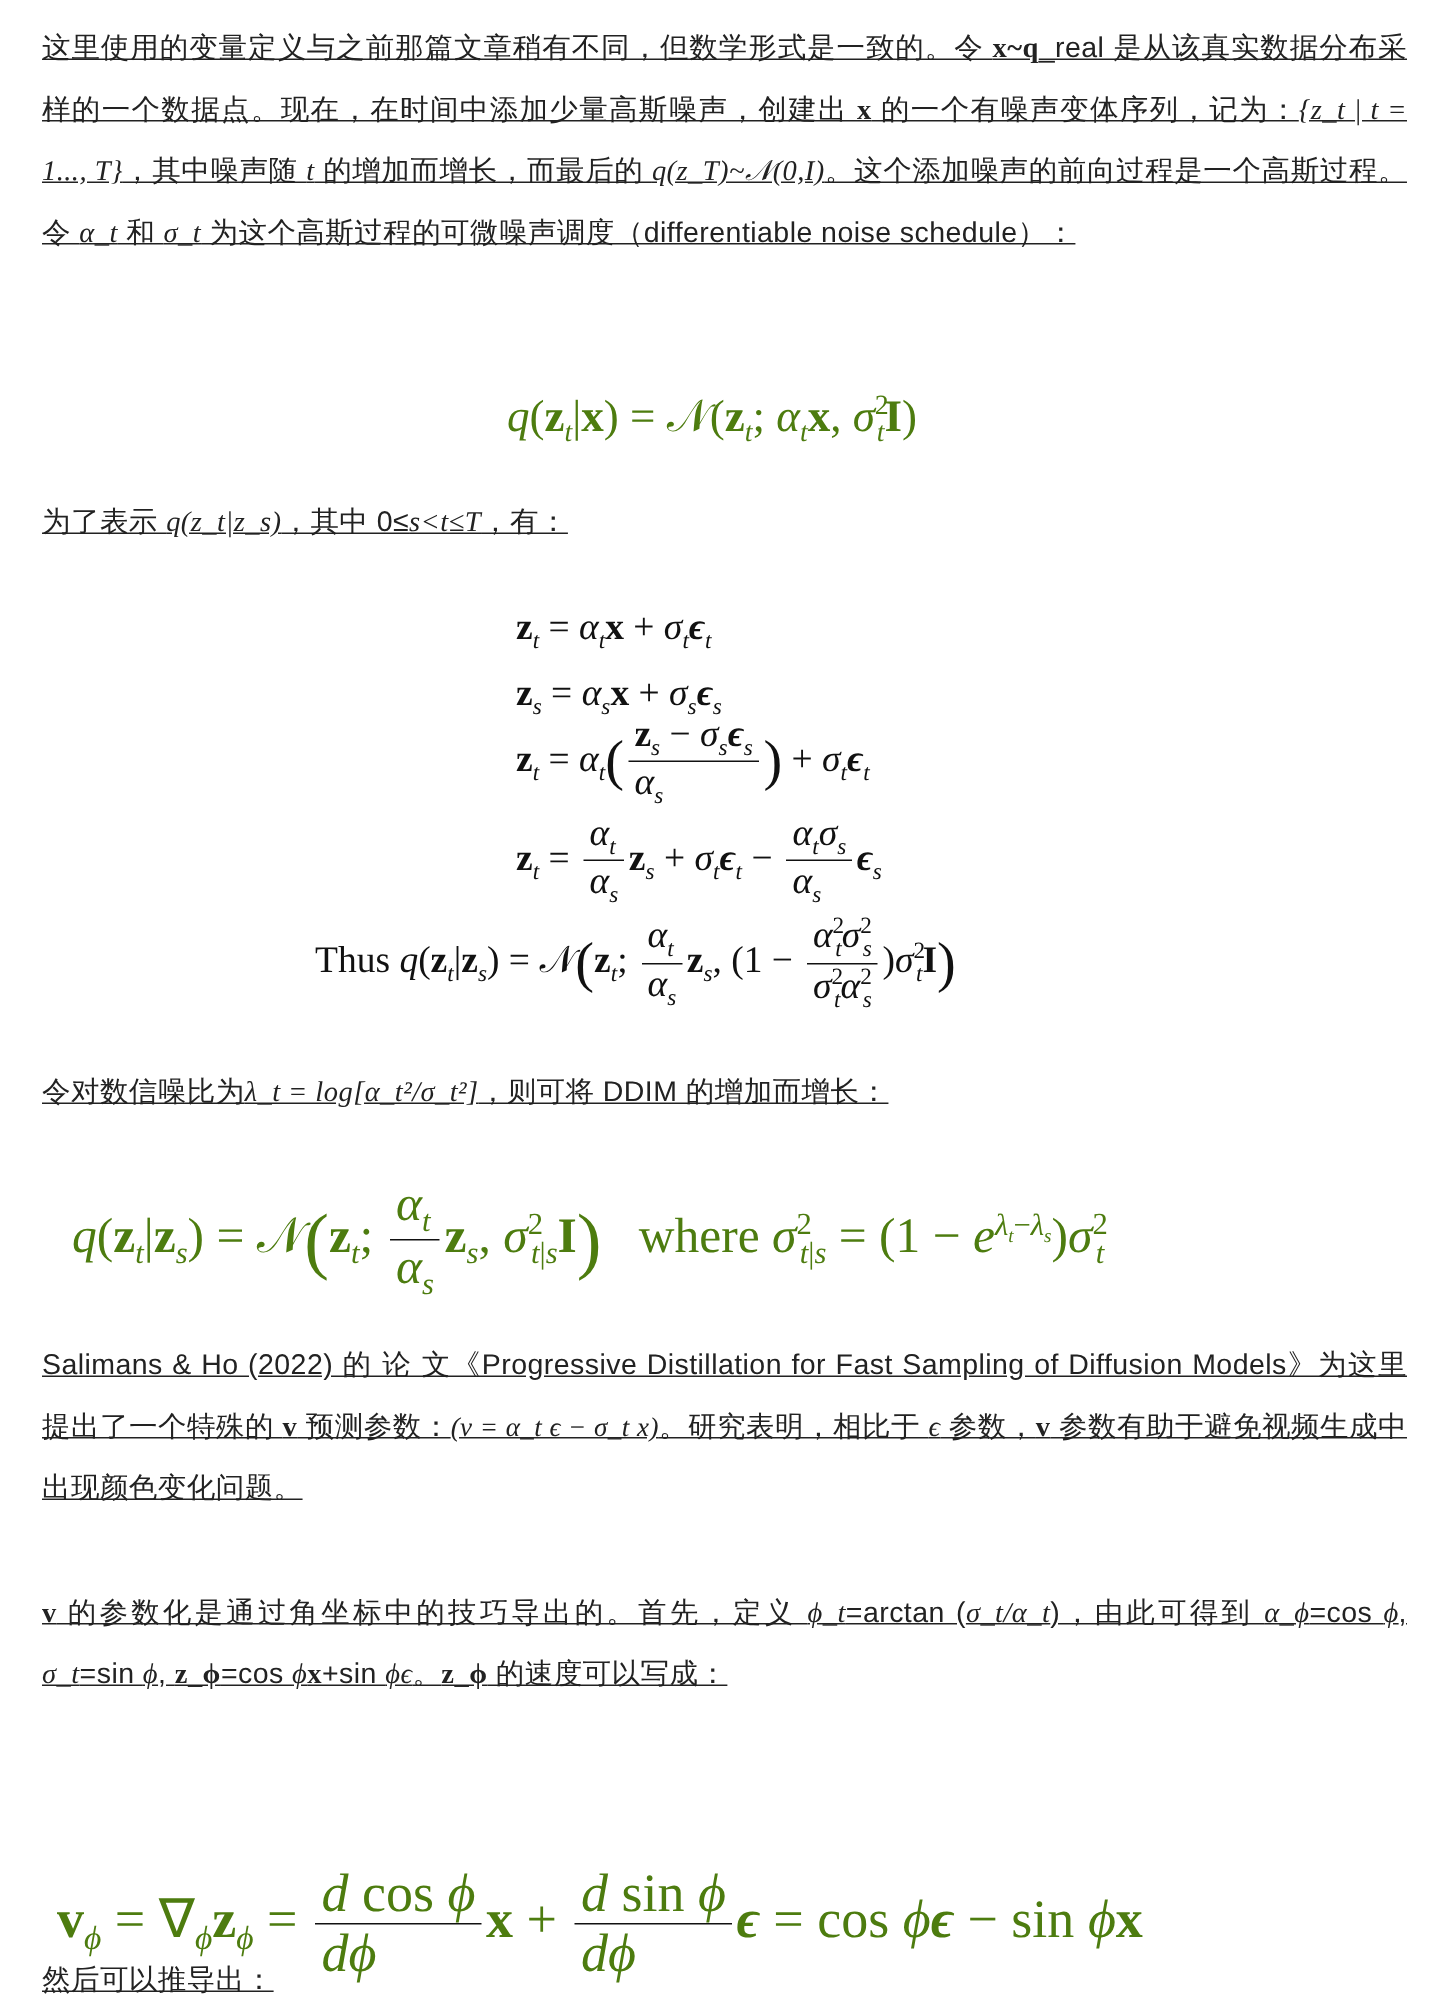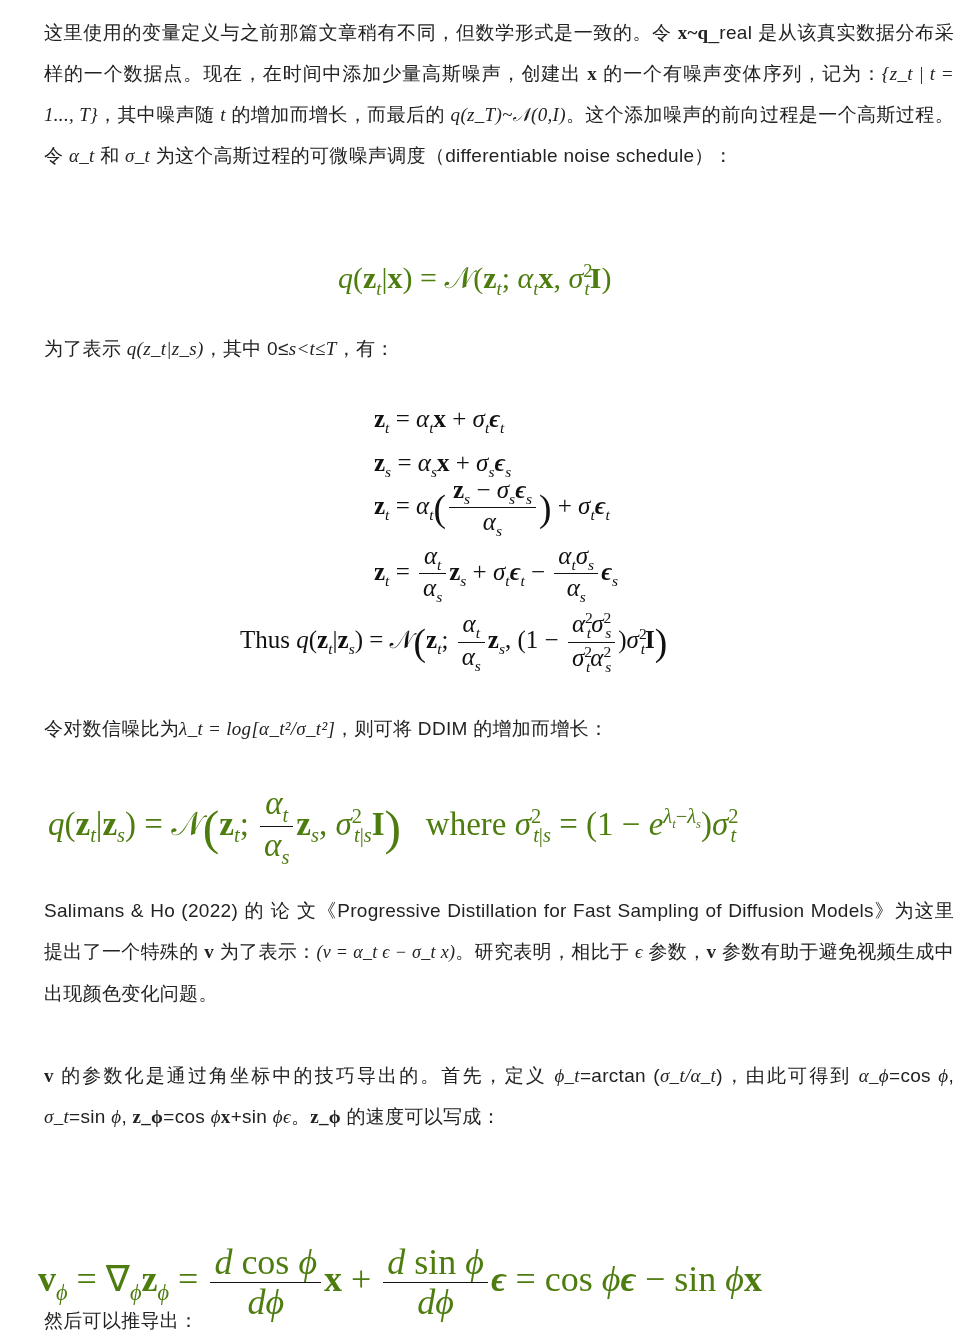--- a/index.html
+++ b/index.html
@@ -1,27 +1,27 @@
 <!DOCTYPE html>
 <html><head>
 <meta charset="utf-8">
 <style>
   html, body { margin: 0; padding: 0; background: #ffffff; }
   body { width: 960px; height: 1342px; overflow: hidden; position: relative;
          font-family: "Liberation Sans", "DejaVu Sans", sans-serif; color: #222; }
-  .para { position: absolute; left: 44px; width: 910px; font-size: 19px;
-          line-height: 41px; text-align: justify; letter-spacing: 0.3px; }
+  .para { position: absolute; left: 28px; width: 910px; font-size: 19px;
+          line-height: 41px; text-align: justify; letter-spacing: 0.3px; text-decoration: underline; }
   .m { font-family: "Liberation Serif", "DejaVu Serif", serif; font-style: italic; }
   .mb { font-family: "Liberation Serif", "DejaVu Serif", serif; font-weight: bold; }
   .eq { position: absolute; font-family: Liberation Serif, serif;
         color: #4d7c0f; white-space: nowrap; }
   .eq i { font-style: italic; }
   .eq b { font-weight: bold; font-style: normal; }
   .frac { display: inline-flex; flex-direction: column; vertical-align: middle;
-          text-align: center; margin: 0 3px; }
+          margin: 0 3px; }
   .frac .num { border-bottom: 1.6px solid #111; padding: 0 4px; line-height: 1.05; }
   .frac .den { padding: 0 4px; line-height: 1.1; }
   sub, sup { font-size: 0.62em; }
   .big { font-size: 1.5em; vertical-align: middle; font-style: normal; }
   .align-row { position: absolute; left: 0; white-space: nowrap; }
 </style>
 </head>
 <body>
 
 <div class="para" style="top:12px;">
@@ -29,21 +29,21 @@
 </div>
 
 <div class="eq" style="left:338px; top:260px; font-size:30px;">
   <i>q</i>(<b>z</b><sub><i>t</i></sub>|<b>x</b>) = 𝒩(<b>z</b><sub><i>t</i></sub>; <i>α</i><sub><i>t</i></sub><b>x</b>, <i>σ</i><sup>2</sup><sub style="margin-left:-8px;"><i>t</i></sub><b>I</b>)
 </div>
 
 <div class="para" style="top:328px;">
   <span>为了表示 </span><span class="m">q(z_t|z_s)</span><span>，其中 0≤</span><span class="m">s&lt;t≤T</span><span>，有：</span>
 </div>
 
-<div style="position:absolute; left:210px; top:405px; width:560px; height:285px; font-family:'Liberation Serif','DejaVu Serif',serif; font-size:25px; color:#111;margin-left:30px;">
+<div style="position:absolute; left:210px; top:405px; width:560px; height:285px; font-family:'Liberation Serif','DejaVu Serif',serif; font-size:25px; color:#111;">
   <div class="align-row" style="left:134px; top:0;">
     <b>z</b><sub><i>t</i></sub> = <i>α</i><sub><i>t</i></sub><b>x</b> + <i>σ</i><sub><i>t</i></sub><b><i>ϵ</i></b><sub><i>t</i></sub>
   </div>
   <div class="align-row" style="left:134px; top:44px;">
     <b>z</b><sub><i>s</i></sub> = <i>α</i><sub><i>s</i></sub><b>x</b> + <i>σ</i><sub><i>s</i></sub><b><i>ϵ</i></b><sub><i>s</i></sub>
   </div>
   <div class="align-row" style="left:134px; top:72px;">
     <b>z</b><sub><i>t</i></sub> = <i>α</i><sub><i>t</i></sub><span class="big">(</span><span class="frac">
         <span class="num"><b>z</b><sub><i>s</i></sub> − <i>σ</i><sub><i>s</i></sub><b><i>ϵ</i></b><sub><i>s</i></sub></span>
         <span class="den"><i>α</i><sub><i>s</i></sub></span>
@@ -74,21 +74,21 @@
 </div>
 
 <div class="eq" style="left:48px; top:786px; font-size:33px;">
   <i>q</i>(<b>z</b><sub><i>t</i></sub>|<b>z</b><sub><i>s</i></sub>) = 𝒩<span class="big">(</span><b>z</b><sub><i>t</i></sub>; <span class="frac">
       <span class="num"><i>α</i><sub><i>t</i></sub></span>
       <span class="den"><i>α</i><sub><i>s</i></sub></span>
     </span><b>z</b><sub><i>s</i></sub>, <i>σ</i><sup>2</sup><sub style="margin-left:-8px;"><i>t</i>|<i>s</i></sub><b>I</b><span class="big">)</span>&nbsp;&nbsp;&nbsp;<span>where</span> <i>σ</i><sup>2</sup><sub style="margin-left:-8px;"><i>t</i>|<i>s</i></sub> = (1 − <i>e</i><sup><i>λ</i><sub><i>t</i></sub>−<i>λ</i><sub><i>s</i></sub></sup>)<i>σ</i><sup>2</sup><sub style="margin-left:-8px;"><i>t</i></sub>
 </div>
 
 <div class="para" style="top:890px;">
-  <span>Salimans &amp; Ho (2022) 的 论 文《Progressive Distillation for Fast Sampling of Diffusion Models》为这里提出了一个特殊的 </span><span class="mb">v</span><span> 为了表示：</span><span class="m" style="font-size:18px;">(v = α_t ϵ − σ_t x)</span><span>。研究表明，相比于 </span><span class="m">ϵ</span><span> 参数，</span><span class="mb">v</span><span> 参数有助于避免视频生成中出现颜色变化问题。</span>
+  <span>Salimans &amp; Ho (2022) 的 论 文《Progressive Distillation for Fast Sampling of Diffusion Models》为这里提出了一个特殊的 </span><span class="mb">v</span><span> 预测参数：</span><span class="m" style="font-size:18px;">(v = α_t ϵ − σ_t x)</span><span>。研究表明，相比于 </span><span class="m">ϵ</span><span> 参数，</span><span class="mb">v</span><span> 参数有助于避免视频生成中出现颜色变化问题。</span>
 </div>
 
 <div class="para" style="top:1055px;">
   <span class="mb">v</span><span> 的参数化是通过角坐标中的技巧导出的。首先，定义 </span><span class="m">ϕ_t</span><span>=arctan (</span><span class="m">σ_t/α_t</span><span>)，由此可得到 </span><span class="m">α_ϕ</span><span>=cos </span><span class="m">ϕ</span><span>, </span><span class="m">σ_t</span><span>=sin </span><span class="m">ϕ</span><span>, </span><span class="mb">z_ϕ</span><span>=cos </span><span class="m">ϕ</span><span class="mb">x</span><span>+sin </span><span class="m">ϕϵ</span><span>。</span><span class="mb">z_ϕ</span><span> 的速度可以写成：</span>
 </div>
 
 <div class="eq" style="left:38px; top:1244px; font-size:36px;">
   <b>v</b><sub><i>ϕ</i></sub> = ∇<sub><i>ϕ</i></sub><b>z</b><sub><i>ϕ</i></sub> = <span class="frac">
       <span class="num"><i>d</i> cos <i>ϕ</i></span>
       <span class="den"><i>dϕ</i></span>

